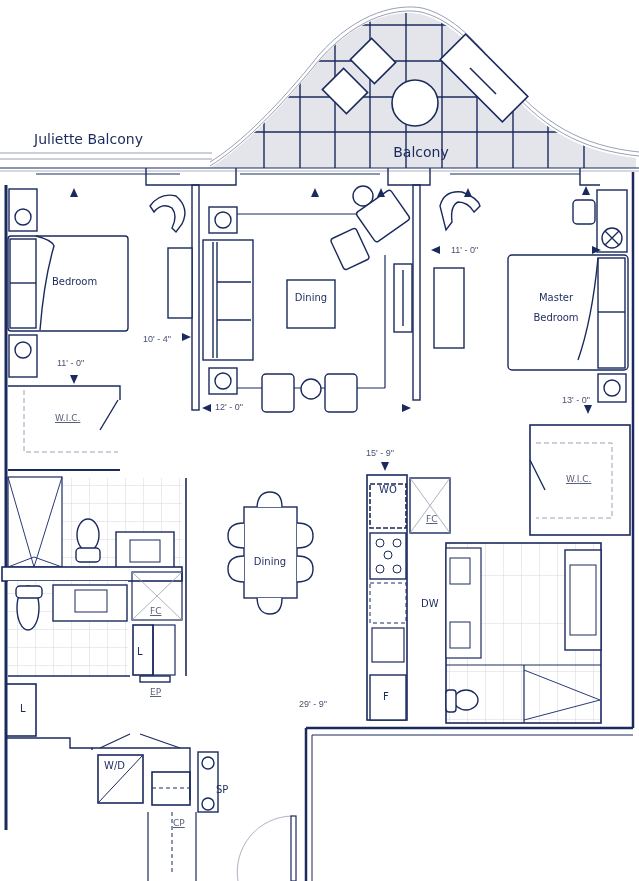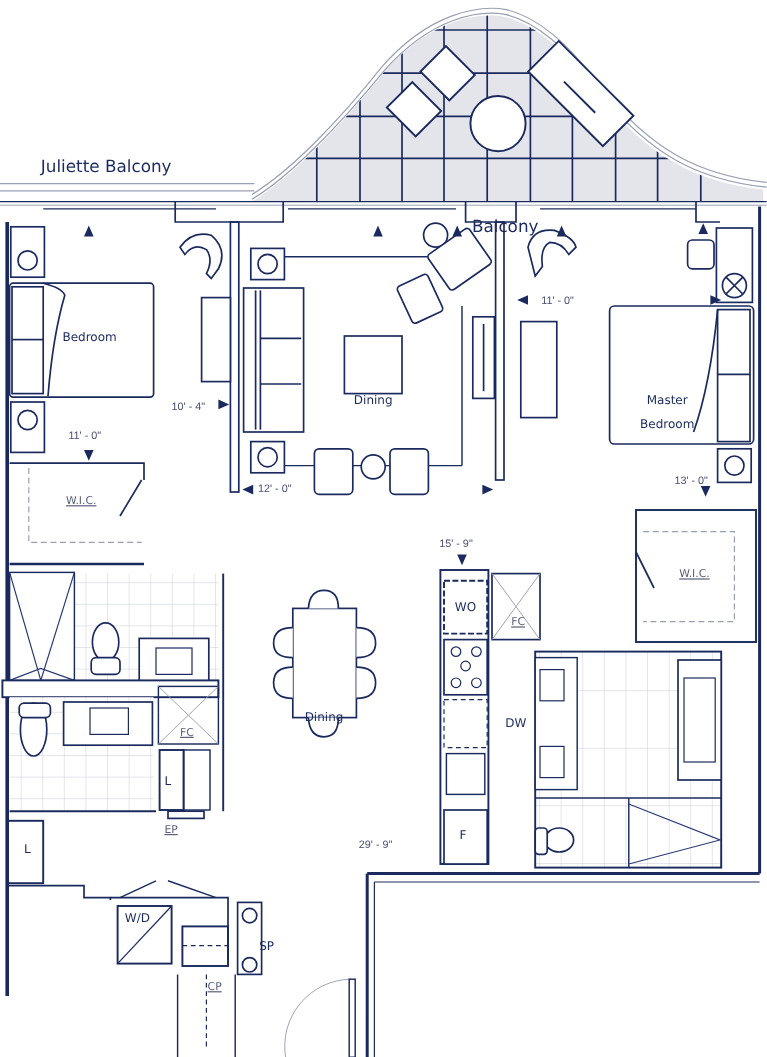--- a/index.html
+++ b/index.html
@@ -3,21 +3,21 @@
 <meta charset="utf-8">
 <style>
   html, body { margin:0; padding:0; background:#ffffff; }
   body { width:639px; height:881px; overflow:hidden; position:relative; font-family:"Liberation Sans", sans-serif; }
   #plan { position:absolute; left:0; top:0; width:639px; height:881px; }
   .lbl { position:absolute; color:#1b2a5e; white-space:nowrap; font-family:"DejaVu Sans", sans-serif; }
   .room { font-size:10px; }
   .dim { font-size:9px; color:#4a5070; font-family:"Liberation Sans", sans-serif; }
   .app { font-size:10px; color:#1b2a5e; }
   .small { font-size:9px; color:#5a5f7a;text-decoration:underline; }
-  .center { text-align:center; transform:translateX(-50%);margin-top:37px; }
+  .center { text-align:center; transform:translateX(-50%); }
 </style>
 </head>
 <body>
 
 <svg id="plan" viewBox="0 0 639 881" xmlns="http://www.w3.org/2000/svg">
   <defs>
     <pattern id="tiles" width="18" height="18" patternUnits="userSpaceOnUse">
       <rect width="18" height="18" fill="#ffffff"></rect>
       <path d="M18 0 V18 M0 18 H18" stroke="#c8cbd6" stroke-width="0.8"></path>
     </pattern>
@@ -272,23 +272,23 @@
 <div class="lbl small" style="left:566px;top:474px;">W.I.C.</div>
 
 <div class="lbl dim" style="left:143px;top:334px;">10' - 4"</div>
 <div class="lbl dim" style="left:57px;top:358px;">11' - 0"</div>
 <div class="lbl dim" style="left:215px;top:402px;">12' - 0"</div>
 <div class="lbl dim" style="left:451px;top:245px;">11' - 0"</div>
 <div class="lbl dim" style="left:562px;top:395px;">13' - 0"</div>
 <div class="lbl dim" style="left:366px;top:448px;">15' - 9"</div>
 <div class="lbl dim" style="left:299px;top:699px;">29' - 9"</div>
 
-<div class="lbl app" style="left:379px;top:501px;text-align:center;">WO</div>
+<div class="lbl app" style="left:379px;top:484px;text-align:center;">WO</div>
 <div class="lbl app" style="left:377px;top:598px;margin-left:44px;">DW</div>
 <div class="lbl app" style="left:383px;top:691px;">F</div>
 <div class="lbl app" style="left:104px;top:760px;">W/D</div>
 <div class="lbl app" style="left:137px;top:646px;">L</div>
 <div class="lbl app" style="left:20px;top:703px;">L</div>
 <div class="lbl small" style="left:150px;top:606px;">FC</div>
 <div class="lbl small" style="left:426px;top:514px;">FC</div>
-<div class="lbl small" style="left:137px;top:687px;">EP</div>
+<div class="lbl small" style="left:150px;top:687px;">EP</div>
 <div class="lbl app" style="left:200px;top:784px;padding-left:16px;">SP</div>
 <div class="lbl small" style="left:173px;top:818px;">CP</div>
 
 </body></html>

